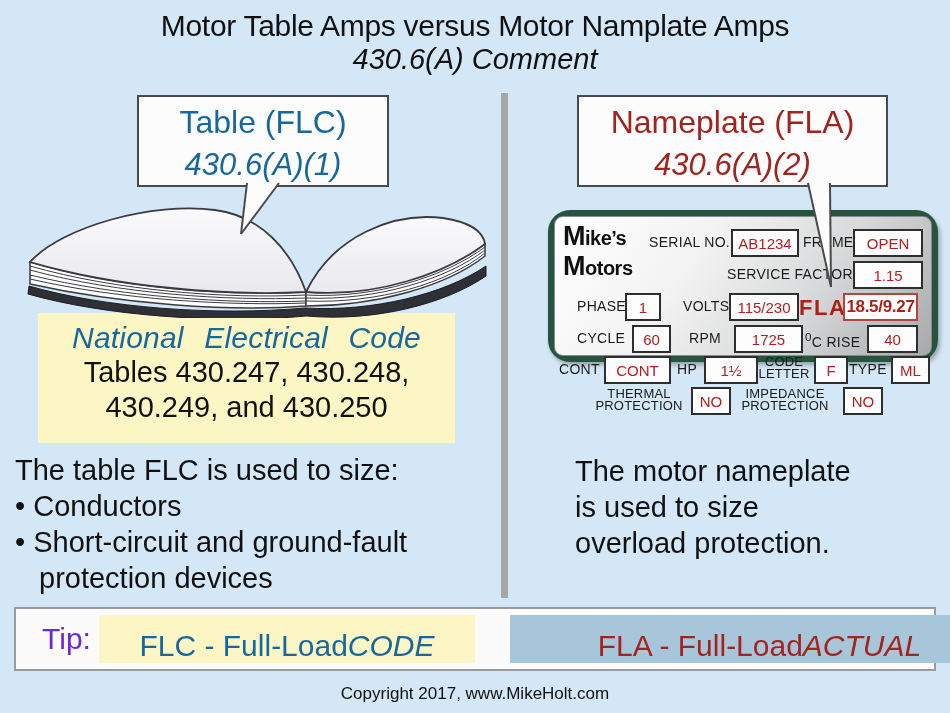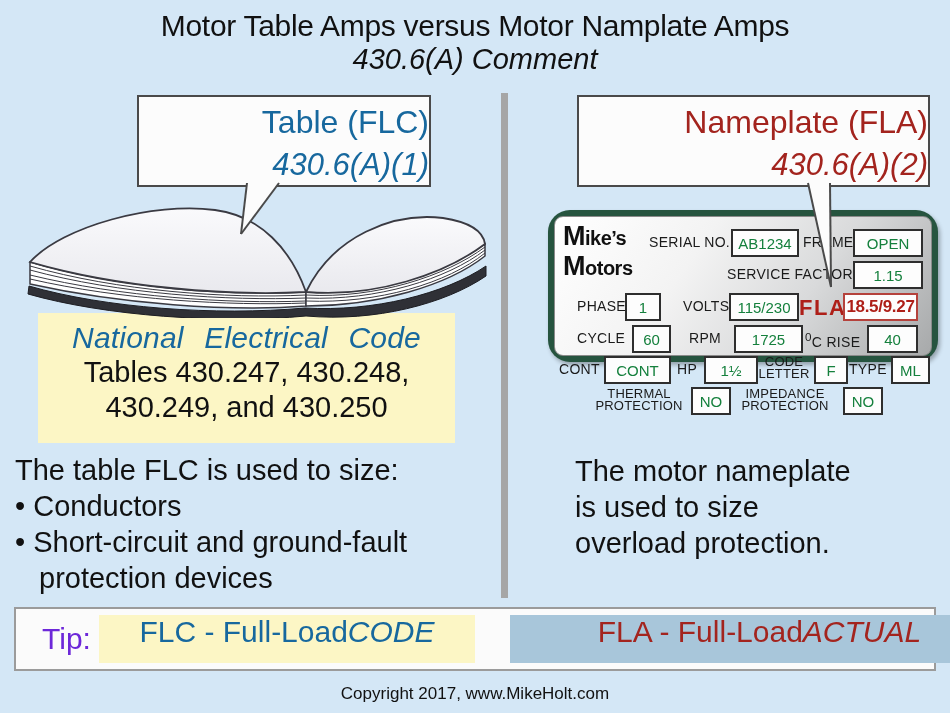--- a/index.html
+++ b/index.html
@@ -4,21 +4,21 @@
 <style>
   html,body{margin:0;padding:0;background:#d4e7f6;}
   .stage{position:relative;width:950px;height:713px;background:#d4e7f6;overflow:hidden;
          font-family:"Liberation Sans", sans-serif;color:#111;}
 
   
   .title{position:absolute;top:9px;left:0;width:100%;text-align:center;font-size:30px;letter-spacing:-0.3px;}
   .subtitle{position:absolute;top:43px;left:0;width:100%;text-align:center;font-size:29px;font-style:italic;}
 
   
-  .callout{position:absolute;background:#fcfcfc;border:2px solid #4a4a4a;text-align:right;z-index:4;padding-left:42px;}
+  .callout{position:absolute;background:#fcfcfc;border:2px solid #4a4a4a;text-align:center;z-index:4;}
   .callout .l1{font-size:32px;margin-top:7px;}
   .callout .l2{font-size:31px;font-style:italic;margin-top:6px;}
   .callout-left{left:137px;top:95px;width:248px;height:88px;color:#17689e;}
   .callout-right{left:577px;top:95px;width:307px;height:88px;color:#a3241e;}
   .pointer{position:absolute;z-index:5;}
 
   
   .book{position:absolute;left:25px;top:200px;z-index:1;}
 
   
@@ -39,28 +39,28 @@
              border-radius:22px;box-shadow:2px 3px 4px rgba(0,0,0,.3);z-index:1;}
   .np-inner{position:absolute;left:6px;top:6px;right:6px;bottom:6px;border-radius:9px;
             background:linear-gradient(125deg,#ffffff 0%,#f3f3f3 35%,#d9dadb 65%,#a7a9aa 100%);
             border:1px solid #8a8a8a;}
   .np-logo{position:absolute;left:8px;top:6px;font-weight:bold;color:#101010;line-height:26px;letter-spacing:-0.5px;}
   .np-logo .big{font-size:27px;}
   .np-logo .sm{font-size:20px;}
   .np-label{position:absolute;font-size:14px;color:#1a1a1a;white-space:nowrap;letter-spacing:0.3px;}
   .np-label2{position:absolute;font-size:13px;color:#1a1a1a;line-height:12px;text-align:center;letter-spacing:0.2px;}
   .np-box{position:absolute;height:24px;background:#fdfdfd;border:2px solid #2e2e2e;
-          display:flex;align-items:center;justify-content:center;font-size:15px;color:#15803d;}
+          display:flex;align-items:center;justify-content:center;font-size:15px;color:#b91c1c;}
   .fla-label{position:absolute;font-size:22px;font-weight:bold;color:#ae1f18;letter-spacing:1.5px;white-space:nowrap;}
   .fla-box{border-color:#b5423c;color:#ae1f18;font-weight:bold;font-size:17px;letter-spacing:-0.3px;}
 
   
   .tipbar{position:absolute;left:14px;top:607px;width:918px;height:60px;background:#fbfbfb;border:2px solid #9b9b9b;}
   .tip-label{position:absolute;left:26px;top:13px;font-size:30px;color:#6d28d9;}
-  .tip-chip{position:absolute;top:6px;height:48px;display:flex;align-items:flex-start;justify-content:center;font-size:30px;white-space:nowrap;}
+  .tip-chip{position:absolute;top:6px;height:48px;display:flex;align-items:flex-end;justify-content:center;font-size:30px;white-space:nowrap;}
   .tip-flc{left:83px;width:376px;background:#fcf6c5;color:#17689e;}
   .tip-fla{left:494px;width:419px;background:#a8c6da;color:#a3241e;padding-left:40px;}
   .tip-chip .it{font-style:italic;}
 
   .footer{position:absolute;top:684px;left:0;width:100%;text-align:center;font-size:17px;color:#111;}
 </style>
 </head>
 <body>
 
 <div class="stage">

